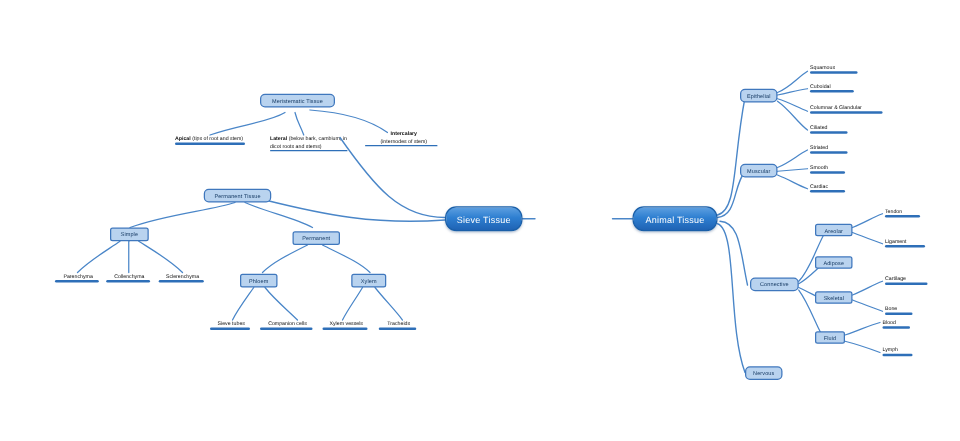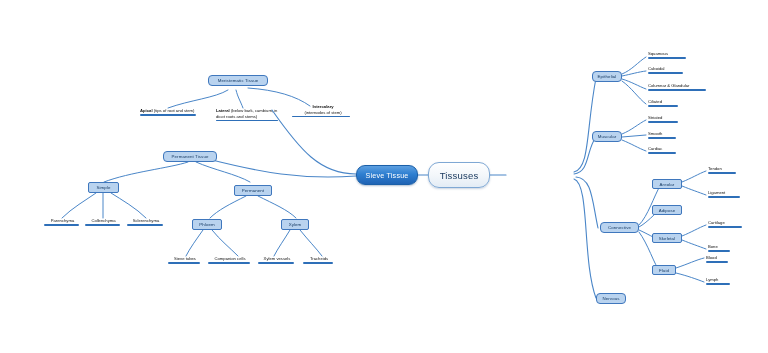--- a/index.html
+++ b/index.html
@@ -96,28 +96,28 @@
       <path d="M682 186 C692 190 698 192 706 195" stroke-width="1"></path>
 
       <path d="M682 236 C692 232 698 228 706 225" stroke-width="1"></path>
       <path d="M682 240 C692 244 698 246 706 249" stroke-width="1"></path>
 
       <path d="M676 268 C688 264 696 260 704 258" stroke-width="1"></path>
       <path d="M676 273 C688 276 696 279 704 282" stroke-width="1"></path>
     </g>
   </svg>
 
-  <div class="node center-node" style="left:428px;top:162px;width:62px;height:26px;">
-    <span>Tissuses</span>
-  </div>
 
   <div class="node main-node" style="left:356px;top:165px;width:62px;height:20px;">
     <span>Sieve Tissue</span>
   </div>
 
+  <div class="node main-node" style="left:506px;top:165px;width:68px;height:20px;">
+    <span>Animal Tissue</span>
+  </div>
 
   <div class="node branch-node" style="left:208px;top:75px;width:60px;height:11px;">
     <span>Meristematic Tissue</span>
   </div>
 
   <div class="leaf" style="left:140px;top:108px;width:60px;">
     <span class="txt">
       <b>Apical</b>
       <span>(tips of root and stem)</span>
     </span>

